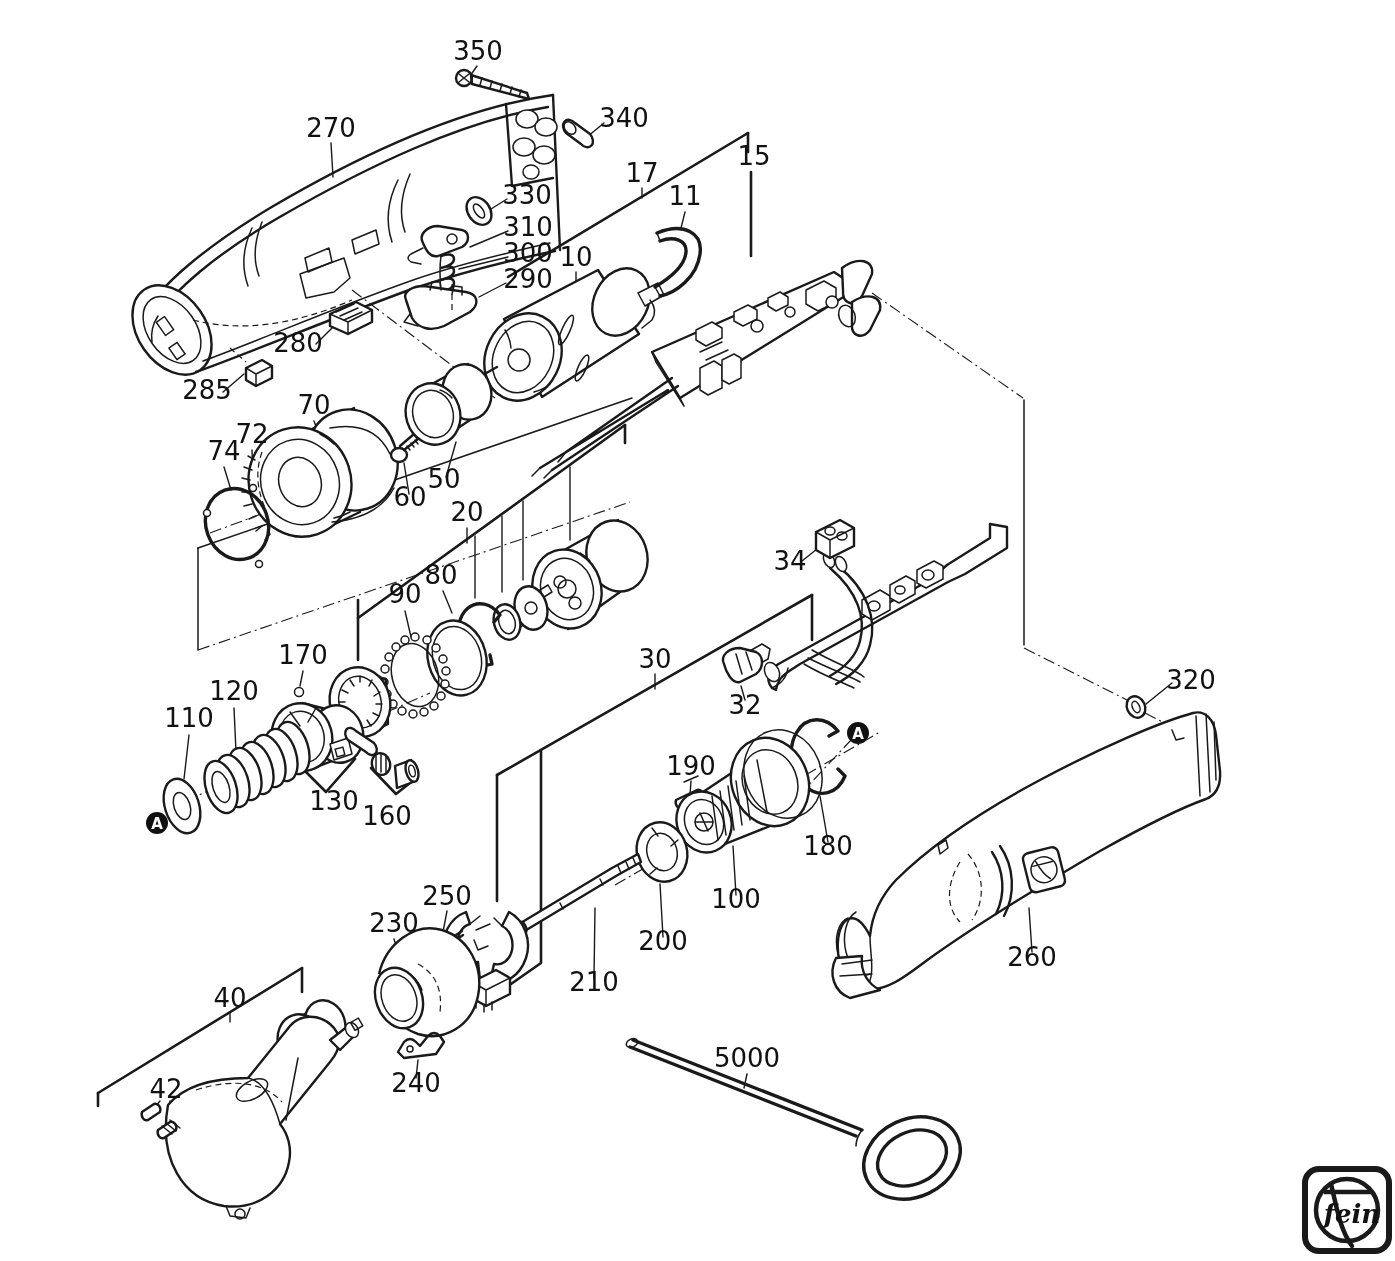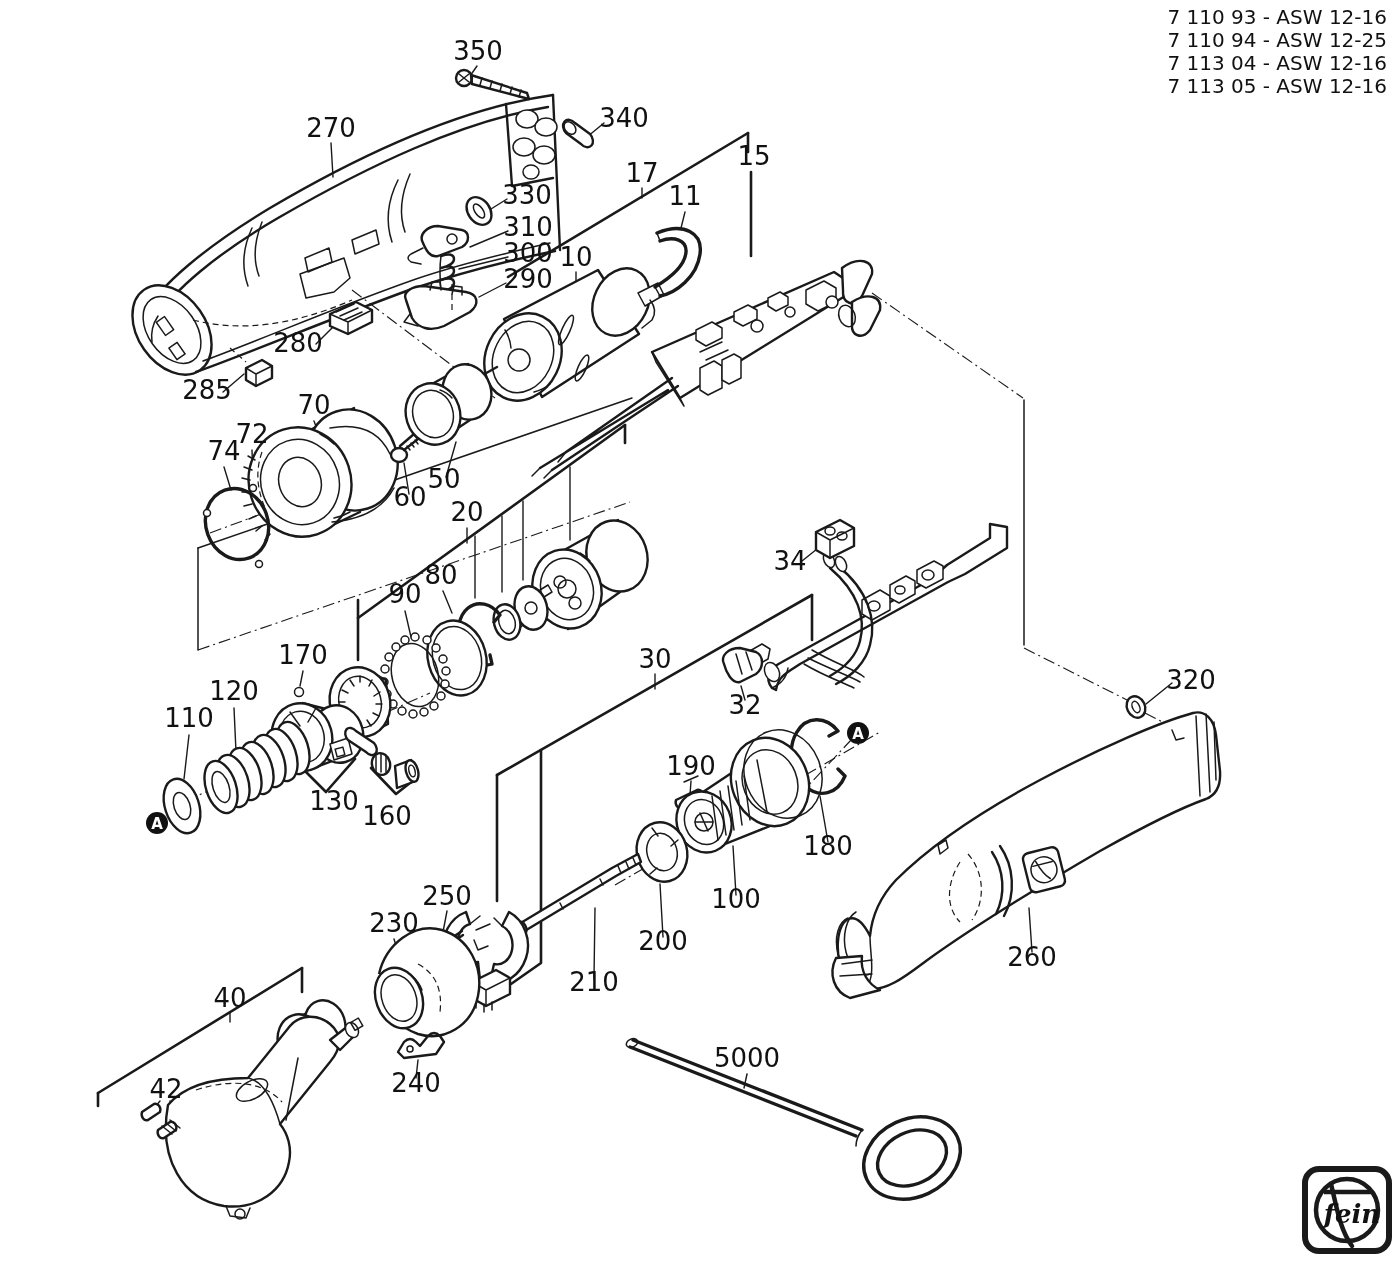--- a/index.html
+++ b/index.html
@@ -20,26 +20,20 @@
   .dd{stroke:#1a1a1a;stroke-width:1.1;fill:none;stroke-dasharray:12 4 2 4;}
   .lbl{fill:#111;font-size:26px;font-family:"DejaVu Sans",sans-serif;text-anchor:middle;}
   .mk{fill:#fff;font-size:15px;font-weight:bold;font-family:"DejaVu Sans",sans-serif;text-anchor:middle;}
   .logo-t{fill:#111;font-size:26px;font-style:italic;font-weight:bold;
           font-family:"DejaVu Serif",serif;text-anchor:middle;}
 </style>
 </head>
 <body>
 
 <div id="stage">
-  <div id="header">
-    <div>7 110 93 - ASW 12-16</div>
-    <div>7 110 94 - ASW 12-25</div>
-    <div>7 113 04 - ASW 12-16</div>
-    <div>7 113 05 - ASW 12-16</div>
-  </div>
 
   <svg width="1395" height="1261" viewBox="0 0 1395 1261">
 
     <g>
 
       <line class="ld" x1="331" y1="143" x2="333" y2="177"></line>
 
       <line class="ld" x1="477" y1="66" x2="470" y2="76"></line>
 
       <line class="ld" x1="604" y1="123" x2="587" y2="137"></line>

